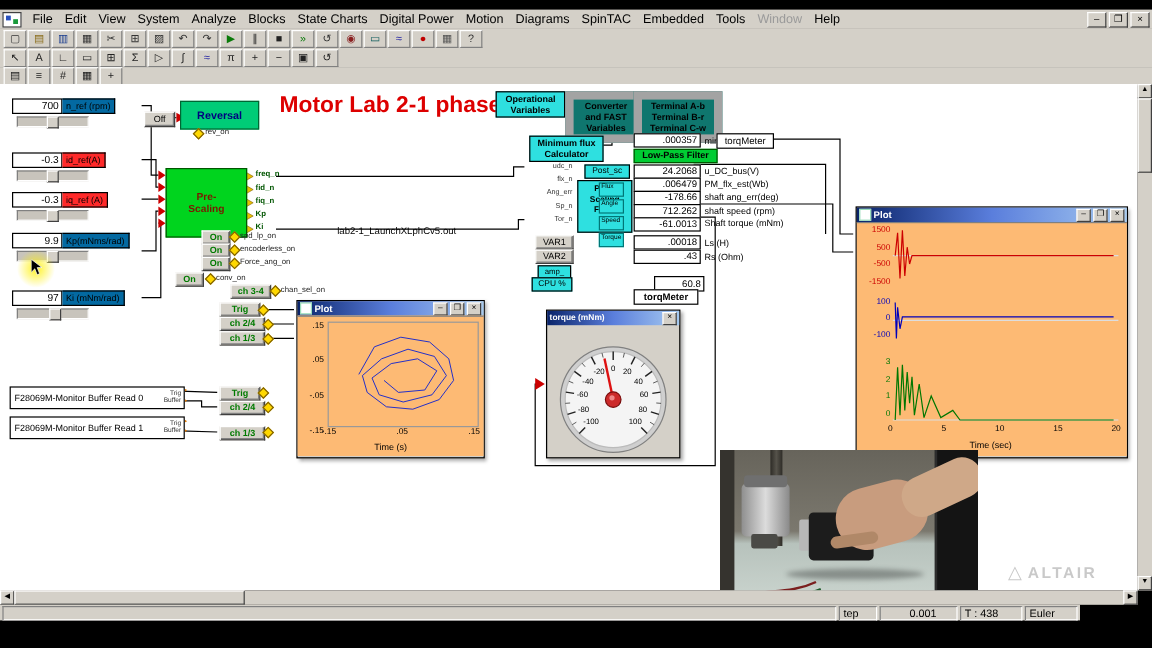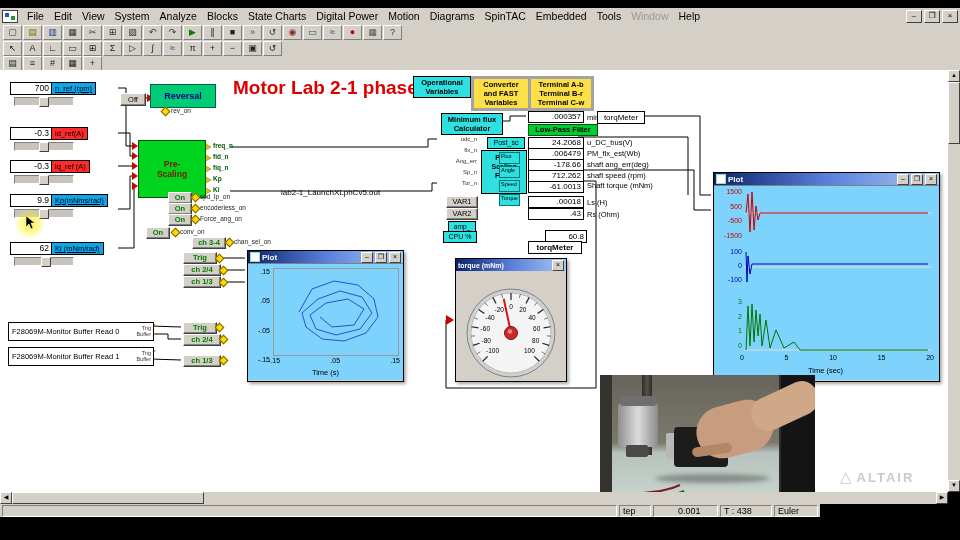--- a/index.html
+++ b/index.html
@@ -23,43 +23,43 @@
   #appicon b{position:absolute;right:2px;bottom:2px;width:4px;height:4px;background:#1a9a3a;}
   
   #canvas{left:0;top:70px;width:948px;height:422px;background:#fff;overflow:hidden;}
   .w{background:#fff;border:1px solid #000;font-size:8px;line-height:9px;}
   .val{width:50px;height:10px;text-align:right;padding:0 2px;line-height:10px;}
   .row{position:absolute;display:flex;align-items:center;gap:3px;}
   .lbl{font-size:7.5px;white-space:nowrap;}
   .b3{background:#d4d0c8;border:1px solid;border-color:#fff #404040 #404040 #fff;box-shadow:inset -1px -1px 0 #808080;font-size:7.5px;text-align:center;}
   .gt{color:#007a00;font-weight:bold;}
   .cyan{background:#2ee0e0;border:1px solid #000;}
-  .yel{background:#fde047;border:3px solid #a3a3a3;}
-  .green{background:#0ea5e9;text-decoration:underline;}
+  .yel{background:#0f766e;border:7px solid #a3a3a3;}
+  .green{background:#0369a1;}
   .red{background:#ff2a2a;}
   .slider .srow{display:flex;}
   .slider .sval{width:36px;height:11px;background:#fff;border:1px solid #000;text-align:right;padding:0 2px;font-size:8.5px;line-height:11px;}
   .slider .slab{height:11px;border:1px solid #000;border-left:none;padding:0 3px;font-size:7.5px;line-height:11px;white-space:nowrap;}
   .strack{position:relative;margin:2px 0 0 4px;width:58px;height:7px;background:#c8c4bc;border:1px solid;border-color:#808080 #fff #fff #808080;}
   .sthumb{position:absolute;top:-1px;width:8px;height:8px;background:#d4d0c8;border:1px solid;border-color:#fff #404040 #404040 #fff;}
   .diamond{position:absolute;width:5px;height:5px;background:#ffd800;border:1px solid #806000;transform:rotate(45deg);}
   .tinylbl{position:absolute;font-size:6.5px;color:#222;white-space:nowrap;}
   
   .win{position:absolute;background:#d4d0c8;border:1px solid #000;box-shadow:2px 2px 3px rgba(0,0,0,.35);}
   .tbar{height:12px;background:linear-gradient(90deg,#0a246a,#5a7edc,#a6caf0);display:flex;align-items:center;color:#fff;font-size:8px;font-weight:bold;padding:0 2px;gap:2px;}
   .tbar .ticon{width:8px;height:8px;background:#fff;border:1px solid #9db;flex:none;}
   .tbar .sp{flex:1;}
   .tbar .wb{width:10px;height:9px;background:#d4d0c8;border:1px solid;border-color:#fff #404040 #404040 #fff;color:#000;font-size:7px;line-height:8px;text-align:center;font-weight:normal;}
-  .pbody{position:relative;background:#7dd3fc;border-top:1px solid #808080;}
+  .pbody{position:relative;background:#fdba74;border-top:1px solid #808080;}
   .tick{font-size:7px;line-height:8px;}
   .col{display:flex;flex-direction:column;position:absolute;}
   
   #webcam{left:600px;top:305px;width:215px;height:130px;overflow:hidden;background:linear-gradient(180deg,#67645b 0%,#7b786e 52%,#b7c2bc 60%,#ccd6d0 100%);}
   
-  #statusbar{left:0;top:504px;width:820px;height:13px;background:#d4d0c8;display:flex;align-items:center;font-size:9px;gap:2px;padding:0 2px;box-sizing:border-box;}
+  #statusbar{left:0;top:504px;width:900px;height:13px;background:#d4d0c8;display:flex;align-items:center;font-size:9px;gap:2px;padding:0 2px;box-sizing:border-box;}
   .scell{height:10px;line-height:10px;border:1px solid;border-color:#808080 #fff #fff #808080;padding:0 3px;white-space:nowrap;}
   .sgrow{flex:1;}
   .scroll{position:absolute;background:#d4d0c8;}
   .sarrow{position:absolute;width:10px;height:10px;background:#d4d0c8;border:1px solid;border-color:#fff #404040 #404040 #fff;font-size:6px;line-height:9px;text-align:center;}
   .sthumb2{position:absolute;background:#d4d0c8;border:1px solid;border-color:#fff #404040 #404040 #fff;}
 </style>
 </head>
 <body>
 
 <div id="screen">
@@ -299,21 +299,21 @@
       <div class="srow">
           <div class="sval">9.9</div>
           <div class="slab green">Kp(mNms/rad)</div>
         </div>
       <div class="strack">
           <div class="sthumb" style="left:24px;"></div>
         </div>
     </div>
     <div class="abs slider" style="left:10px;top:172px;">
       <div class="srow">
-          <div class="sval">62</div>
+          <div class="sval">97</div>
           <div class="slab green">Ki (mNm/rad)</div>
         </div>
       <div class="strack">
           <div class="sthumb" style="left:26px;"></div>
         </div>
     </div>
 
     <div class="abs" style="left:14px;top:138px;width:32px;height:32px;border-radius:50%;background:radial-gradient(circle,rgba(255,240,0,.85),rgba(255,240,0,0) 70%);"></div>
     <svg class="abs" style="left:26px;top:146px;" width="10" height="14">
         <polygon points="0,0 0,11 3,8 5,13 7,12 5,7 9,7" fill="#000" stroke="#fff" stroke-width="0.6"></polygon>

